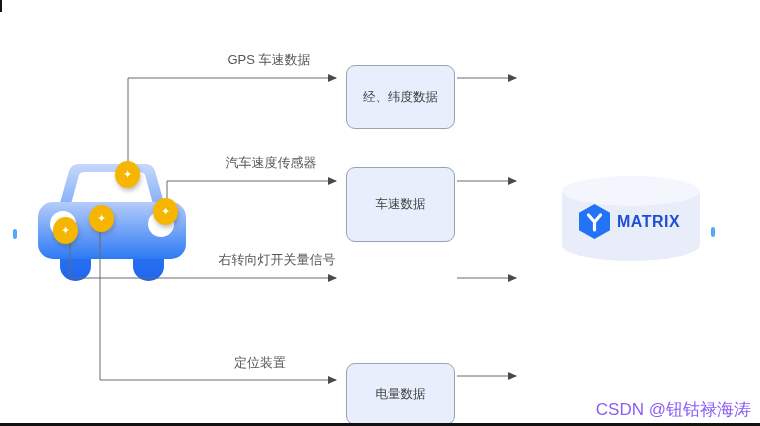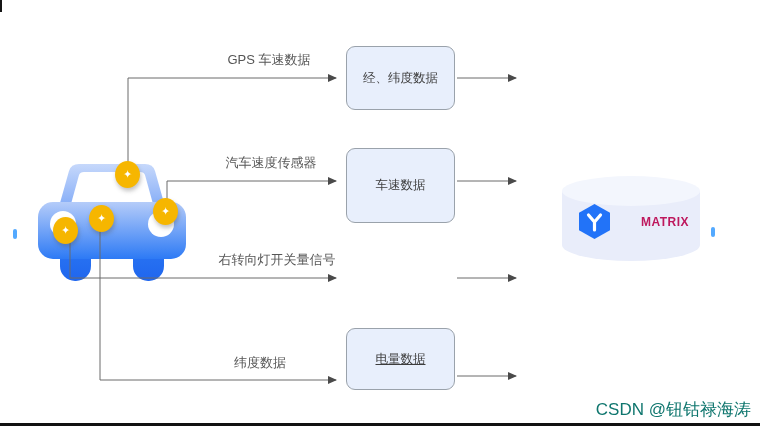--- a/index.html
+++ b/index.html
@@ -5,26 +5,26 @@
   html,body{margin:0;padding:0;background:#fff;}
   .canvas{
     position:relative;width:760px;height:426px;background:#ffffff;
     overflow:hidden;font-family:"Liberation Sans","DejaVu Sans",sans-serif;
   }
   .connectors{position:absolute;left:0;top:0;pointer-events:none;}
   .data-box{
     position:absolute;left:346px;width:109px;box-sizing:border-box;
     background:#e8effc;border:1px solid #9aa2ab;border-radius:9px;
     display:flex;align-items:center;justify-content:center;text-align:center;
-    font-size:12.5px;line-height:1.5;color:#3d3d3d;padding:2px 4px;
+    font-size:12.5px;line-height:1.5;color:#3d3d3d;padding:2px 4px;margin-top:19px;
   }
   .box-1{top:46px;height:64px;}
   .box-2{top:148px;height:75px;}
   .box-3{top:246px;height:63px;}
-  .box-4{top:328px;height:62px;text-decoration:underline;}
+  .box-4{top:344px;height:62px;}
   .sensor-label{
     position:absolute;transform:translateX(-50%);white-space:nowrap;
     font-size:13px;color:#565656;
   }
   .lbl-1{left:269px;top:51px;}
   .lbl-2{left:271px;top:154px;}
   .lbl-3{left:277px;top:251px;}
   .lbl-4{left:260px;top:354px;}
   .car{position:absolute;left:36px;top:158px;width:152px;height:126px;}
   .pin{
@@ -36,31 +36,31 @@
   .pin-a{left:115px;top:161px;}
   .pin-b{left:153px;top:198px;}
   .pin-c{left:89px;top:205px;}
   .pin-d{left:53px;top:217px;}
   .cylinder{position:absolute;left:562px;top:176px;width:138px;height:86px;}
   .db-logo{
     position:absolute;left:579px;top:204px;height:35px;
     display:flex;align-items:center;gap:7px;
   }
   .db-logo-text{
-    font-size:12px;font-weight:bold;color:#be185d;letter-spacing:0.5px;margin-left:24px;
+    font-size:16px;font-weight:bold;color:#1d4ed8;letter-spacing:0.5px;
   }
   .handle{
     position:absolute;width:4px;height:10px;border-radius:2px;background:#53a9ff;
   }
   .handle-left{left:13px;top:229px;}
   .handle-right{left:711px;top:227px;}
   .corner-tick{position:absolute;left:0;top:0;width:2px;height:12px;background:#151515;}
   .bottom-border{position:absolute;left:0;top:423px;width:760px;height:3px;background:#121212;}
   .watermark{
-    position:absolute;right:9px;top:398px;font-size:17px;color:#0f766e;
+    position:absolute;right:9px;top:398px;font-size:17px;color:#8b5cf6;
     text-shadow:1px 1px 0 #ffffff;white-space:nowrap;
   }
 </style>
 </head>
 <body>
 
 <div class="canvas">
 
   <svg class="car" viewBox="0 0 152 126">
     <defs>
@@ -113,21 +113,21 @@
   <div class="pin pin-c">
       <span>✦</span>
     </div>
   <div class="pin pin-d">
       <span>✦</span>
     </div>
 
   <div class="sensor-label lbl-1">GPS 车速数据</div>
   <div class="sensor-label lbl-2">汽车速度传感器</div>
   <div class="sensor-label lbl-3">右转向灯开关量信号</div>
-  <div class="sensor-label lbl-4">纬度数据</div>
+  <div class="sensor-label lbl-4">定位装置</div>
 
   <div class="data-box box-1">经、纬度数据</div>
   <div class="data-box box-2">车速数据</div>
   <div class="data-box box-4">电量数据</div>
 
   <svg class="cylinder" viewBox="0 0 138 86">
     <rect x="0" y="15" width="138" height="54" fill="#e9edfa"></rect>
     <ellipse cx="69" cy="69" rx="69" ry="16" fill="#e9edfa"></ellipse>
     <ellipse cx="69" cy="15" rx="69" ry="15" fill="#f3f6fd"></ellipse>
   </svg>

